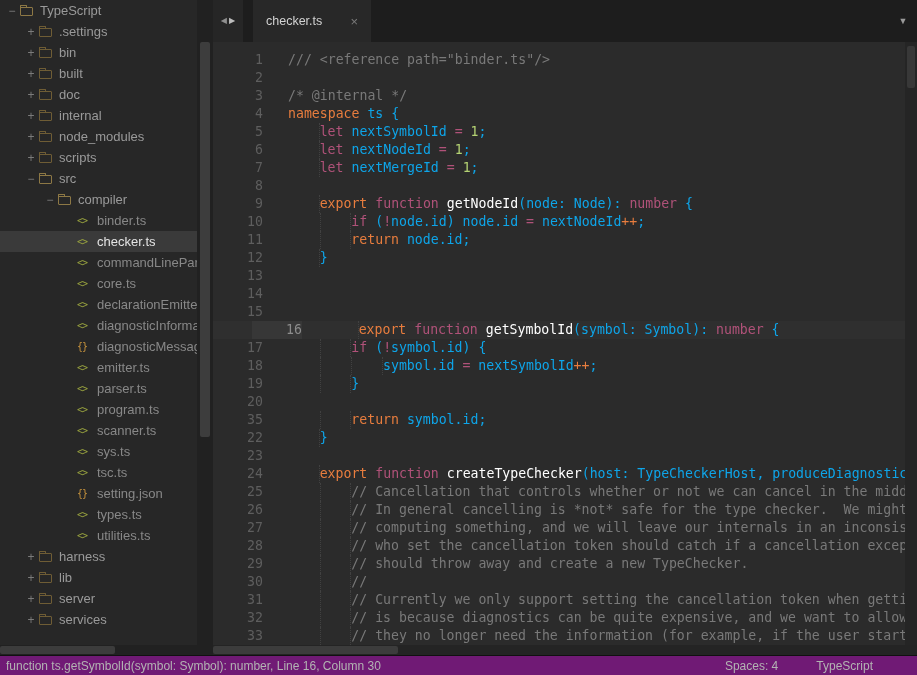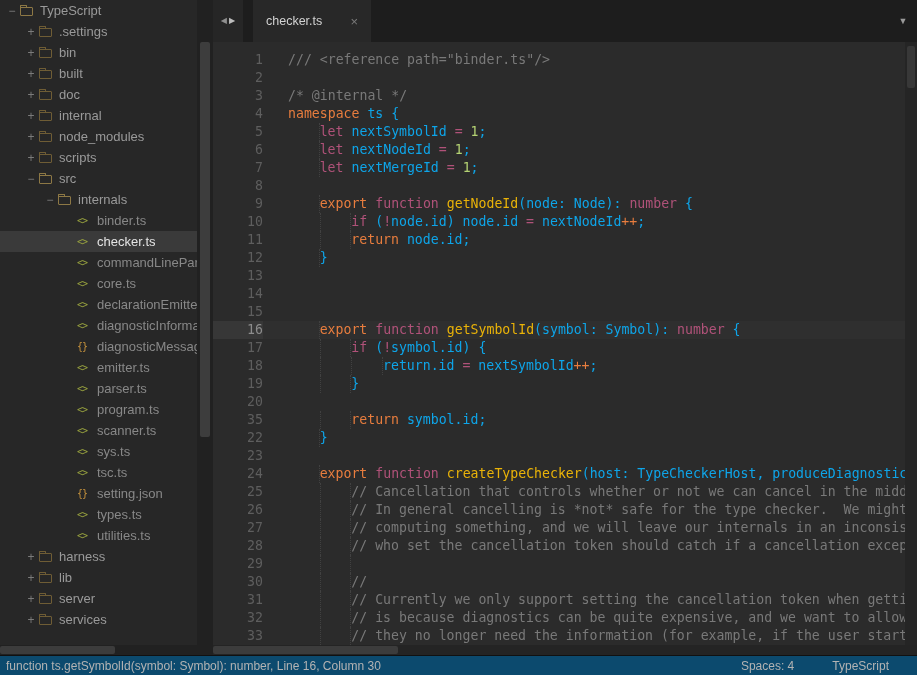--- a/index.html
+++ b/index.html
@@ -51,47 +51,47 @@
 
   
   .editor { position:absolute; left:213px; top:42px; width:692px; height:603px;
             background:#2b2b2b; overflow:hidden; padding-top:9px;
             font-family:"DejaVu Sans Mono", monospace; font-size:13.2px;
             --ch:7.92px; }
   .line { display:flex; height:18px; line-height:18px; white-space:pre; }
   .num { flex:0 0 50px; text-align:right; color:#5e5e5e; }
   .code { margin-left:25px; overflow:hidden; flex:1; }
   .line.cur { background:rgba(255,255,255,0.018); }
-  .line.cur .num { background:#373737; color:#8c8c8c; }
+  .line.cur .num { background:#373737; color:#8c8c8c;margin-left:39px; }
   .ind { display:inline-block; width:calc(var(--ch)*4); height:18px; vertical-align:top; }
   .gl { border-left:1px dotted #414141; }
   .gr { border-right:1px dotted #414141; }
   .tk-c { color:#797979; } .tk-k { color:#e87d3e; } .tk-s { color:#b05279; }
-  .tk-f { color:#eab308; } .tk-n { color:#b4d273; } .tk-w { color:#0ea5e9; }
+  .tk-f { color:#ffffff; } .tk-n { color:#b4d273; } .tk-w { color:#0ea5e9; }
   .tk-o { color:#e87d3e; }
 
   
   .ed-vscroll { position:absolute; left:905px; top:42px; width:12px; height:603px; background:#252525; }
   .ed-vpuck { position:absolute; left:2px; top:4px; width:8px; height:42px;
               background:#383838; border-radius:2px; }
 
   
   .hscroll-sb { position:absolute; left:0; top:645px; width:213px; height:10px; background:#212121; }
   .hpuck-sb { position:absolute; left:0; top:1px; width:115px; height:8px;
               background:#3c3c3c; border-radius:2px; }
   .hscroll-ed { position:absolute; left:213px; top:645px; width:704px; height:10px; background:#242424; }
   .hpuck-ed { position:absolute; left:0; top:1px; width:185px; height:8px;
               background:#3c3c3c; border-radius:2px; }
 
   
-  .statusbar { position:absolute; left:0; top:655px; width:917px; height:20px; background:#0c4a6e;
+  .statusbar { position:absolute; left:0; top:655px; width:917px; height:20px; background:#701a75;
                border-top:1px solid #111; display:flex; align-items:center;
                justify-content:space-between; font-size:12px; color:#b3b3b3; }
   .st-left { padding-left:6px; white-space:nowrap; }
-  .st-right { display:flex; gap:38px; padding-right:28px; }
+  .st-right { display:flex; gap:38px; padding-right:44px; }
 </style>
 </head>
 <body>
 
 <div class="app">
 
   <aside class="sidebar">
     <div id="tree">
         <div class="sb-row" style="padding-left: 4px;">
           <span class="sb-exp">−</span>
@@ -134,21 +134,21 @@
           <span>scripts</span>
         </div>
         <div class="sb-row" style="padding-left: 23px;">
           <span class="sb-exp">−</span>
           <span class="sb-ico"><span class="fico open"></span></span>
           <span>src</span>
         </div>
         <div class="sb-row" style="padding-left: 42px;">
           <span class="sb-exp">−</span>
           <span class="sb-ico"><span class="fico open"></span></span>
-          <span>internals</span>
+          <span>compiler</span>
         </div>
         <div class="sb-row file" style="padding-left: 61px;">
           <span class="sb-exp"></span>
           <span class="sb-ico"><span class="tico">&lt;&gt;</span></span>
           <span>binder.ts</span>
         </div>
         <div class="sb-row file sel" style="padding-left: 61px;">
           <span class="sb-exp"></span>
           <span class="sb-ico"><span class="tico">&lt;&gt;</span></span>
           <span>checker.ts</span>
@@ -273,32 +273,32 @@
       <div class="line"><span class="num">8</span><span class="code"></span></div>
       <div class="line"><span class="num">9</span><span class="code"><span class="ind gr"></span><span class="tk-k">export</span><span class="tk-w"> </span><span class="tk-s">function</span><span class="tk-w"> </span><span class="tk-f">getNodeId</span><span class="tk-w">(node: Node): </span><span class="tk-s">number</span><span class="tk-w"> {</span></span></div>
       <div class="line"><span class="num">10</span><span class="code"><span class="ind"></span><span class="ind gl gr"></span><span class="tk-s">if</span><span class="tk-w"> (</span><span class="tk-s">!</span><span class="tk-w">node.id) node.id </span><span class="tk-s">=</span><span class="tk-w"> nextNodeId</span><span class="tk-o">++</span><span class="tk-w">;</span></span></div>
       <div class="line"><span class="num">11</span><span class="code"><span class="ind"></span><span class="ind gl gr"></span><span class="tk-k">return</span><span class="tk-w"> node.id;</span></span></div>
       <div class="line"><span class="num">12</span><span class="code"><span class="ind gr"></span><span class="tk-w">}</span></span></div>
       <div class="line"><span class="num">13</span><span class="code"></span></div>
       <div class="line"><span class="num">14</span></div>
       <div class="line"><span class="num">15</span><span class="code"></span></div>
       <div class="line cur"><span class="num">16</span><span class="code"><span class="ind gr"></span><span class="tk-k">export</span><span class="tk-w"> </span><span class="tk-s">function</span><span class="tk-w"> </span><span class="tk-f">getSymbolId</span><span class="tk-w">(symbol: Symbol): </span><span class="tk-s">number</span><span class="tk-w"> {</span></span></div>
       <div class="line"><span class="num">17</span><span class="code"><span class="ind"></span><span class="ind gl gr"></span><span class="tk-s">if</span><span class="tk-w"> (</span><span class="tk-s">!</span><span class="tk-w">symbol.id) {</span></span></div>
-      <div class="line"><span class="num">18</span><span class="code"><span class="ind"></span><span class="ind gl"></span><span class="ind gl gr"></span><span class="tk-w">return.id </span><span class="tk-s">=</span><span class="tk-w"> nextSymbolId</span><span class="tk-o">++</span><span class="tk-w">;</span></span></div>
+      <div class="line"><span class="num">18</span><span class="code"><span class="ind"></span><span class="ind gl"></span><span class="ind gl gr"></span><span class="tk-w">symbol.id </span><span class="tk-s">=</span><span class="tk-w"> nextSymbolId</span><span class="tk-o">++</span><span class="tk-w">;</span></span></div>
       <div class="line"><span class="num">19</span><span class="code"><span class="ind"></span><span class="ind gl gr"></span><span class="tk-w">}</span></span></div>
       <div class="line"><span class="num">20</span><span class="code"></span></div>
       <div class="line"><span class="num">35</span><span class="code"><span class="ind"></span><span class="ind gl gr"></span><span class="tk-k">return</span><span class="tk-w"> symbol.id;</span></span></div>
       <div class="line"><span class="num">22</span><span class="code"><span class="ind gr"></span><span class="tk-w">}</span></span></div>
       <div class="line"><span class="num">23</span><span class="code"></span></div>
       <div class="line"><span class="num">24</span><span class="code"><span class="ind gr"></span><span class="tk-k">export</span><span class="tk-w"> </span><span class="tk-s">function</span><span class="tk-w"> </span><span class="tk-f">createTypeChecker</span><span class="tk-w">(host: TypeCheckerHost, produceDiagnostics: boolean): TypeChecker {</span></span></div>
       <div class="line"><span class="num">25</span><span class="code"><span class="ind"></span><span class="ind gl gr"></span><span class="tk-c">// Cancellation that controls whether or not we can cancel in the middle of type checking.</span></span></div>
       <div class="line"><span class="num">26</span><span class="code"><span class="ind"></span><span class="ind gl gr"></span><span class="tk-c">// In general cancelling is *not* safe for the type checker.  We might be in the middle of</span></span></div>
       <div class="line"><span class="num">27</span><span class="code"><span class="ind"></span><span class="ind gl gr"></span><span class="tk-c">// computing something, and we will leave our internals in an inconsistent state.  Callers</span></span></div>
       <div class="line"><span class="num">28</span><span class="code"><span class="ind"></span><span class="ind gl gr"></span><span class="tk-c">// who set the cancellation token should catch if a cancellation exception occurs, and</span></span></div>
-      <div class="line"><span class="num">29</span><span class="code"><span class="ind"></span><span class="ind gl gr"></span></span></div>
+      <div class="line"><span class="num">29</span><span class="code"><span class="ind"></span><span class="ind gl gr"></span><span class="tk-c">// should throw away and create a new TypeChecker.</span></span></div>
       <div class="line"><span class="num">30</span><span class="code"><span class="ind"></span><span class="ind gl gr"></span><span class="tk-c">//</span></span></div>
       <div class="line"><span class="num">31</span><span class="code"><span class="ind"></span><span class="ind gl gr"></span><span class="tk-c">// Currently we only support setting the cancellation token when getting diagnostics.  This</span></span></div>
       <div class="line"><span class="num">32</span><span class="code"><span class="ind"></span><span class="ind gl gr"></span><span class="tk-c">// is because diagnostics can be quite expensive, and we want to allow hosts to bail out if</span></span></div>
       <div class="line"><span class="num">33</span><span class="code"><span class="ind"></span><span class="ind gl gr"></span><span class="tk-c">// they no longer need the information (for example, if the user starts editing again).</span></span></div>
     </main>
 
   <div class="ed-vscroll">
     <div class="ed-vpuck"></div>
   </div>
 

